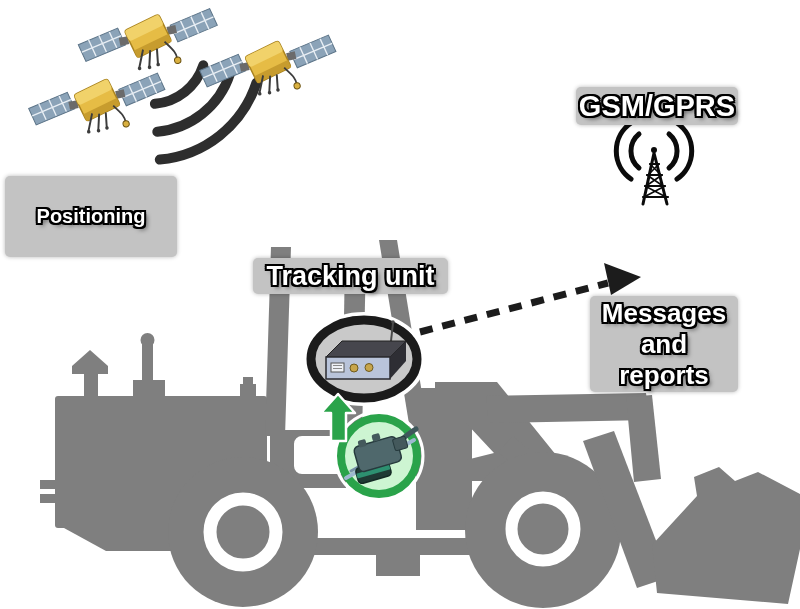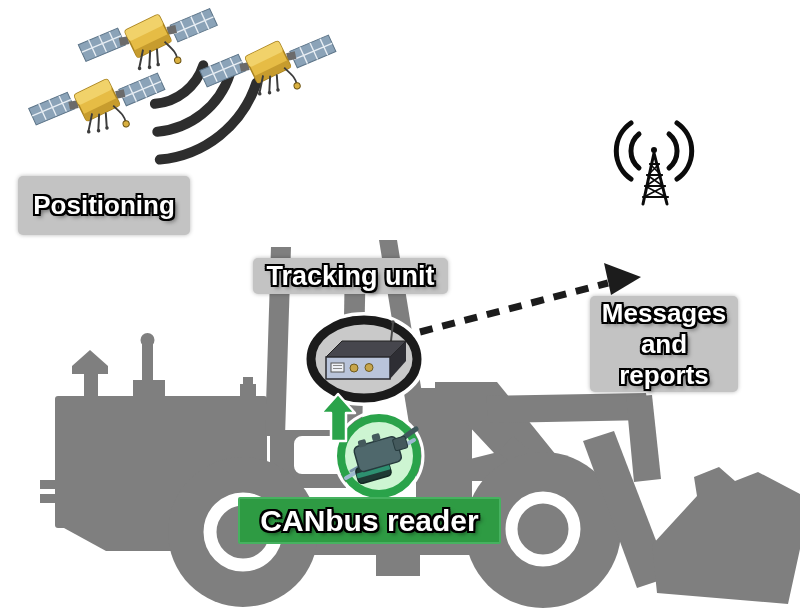--- a/index.html
+++ b/index.html
@@ -17,21 +17,21 @@
   .glabel span, .gbanner span{
     color:#fff;font-weight:700;white-space:nowrap;
     text-shadow:-2px -2px 0 #000,2px -2px 0 #000,-2px 2px 0 #000,2px 2px 0 #000,
                 -2px 0 0 #000,2px 0 0 #000,0 -2px 0 #000,0 2px 0 #000,
                 3px 3px 4px rgba(0,0,0,0.55);
   }
   .gbanner{
     position:absolute;background:#2e9b43;border:2px solid #46b260;border-radius:2px;
     display:flex;align-items:center;justify-content:center;
   }
-  #lbl-positioning{left:18px;top:176px;width:172px;height:59px;font-size:26px;line-height:33px;}
+  #lbl-positioning{left:5px;top:176px;width:172px;height:81px;font-size:20px;line-height:33px;}
   #lbl-gsm{left:576px;top:87px;width:162px;height:38px;font-size:29px;}
   #lbl-tracking{left:253px;top:258px;width:195px;height:36px;font-size:27px;}
   #lbl-messages{left:590px;top:296px;width:148px;height:96px;font-size:26px;line-height:31px;}
   #banner-canbus{left:238px;top:497px;width:259px;height:43px;font-size:30px;}
 </style>
 </head>
 <body>
 
 <div id="stage">
 
@@ -172,28 +172,28 @@
     </g>
   </g>
 
   <polygon points="338,394 355,413 346,413 346,441 331,441 331,413 321,413" fill="#2aa34a" stroke="#ffffff" stroke-width="2.5" stroke-linejoin="round"></polygon>
 </svg>
 
 <div class="glabel" id="lbl-positioning">
   <span>Positioning</span>
 </div>
 
+<div class="glabel" id="lbl-gsm">
+  <span>GSM/GPRS</span>
+</div>
 
 <div class="glabel" id="lbl-messages">
   <span>Messages</span>
   <span>and</span>
   <span>reports</span>
 </div>
 
 <div class="glabel" id="lbl-tracking">
   <span>Tracking unit</span>
 </div>
 
-<div class="gbanner" id="banner-canbus">
-  <span>CANbus reader</span>
-</div>
 
 </div>
 
 </body></html>

